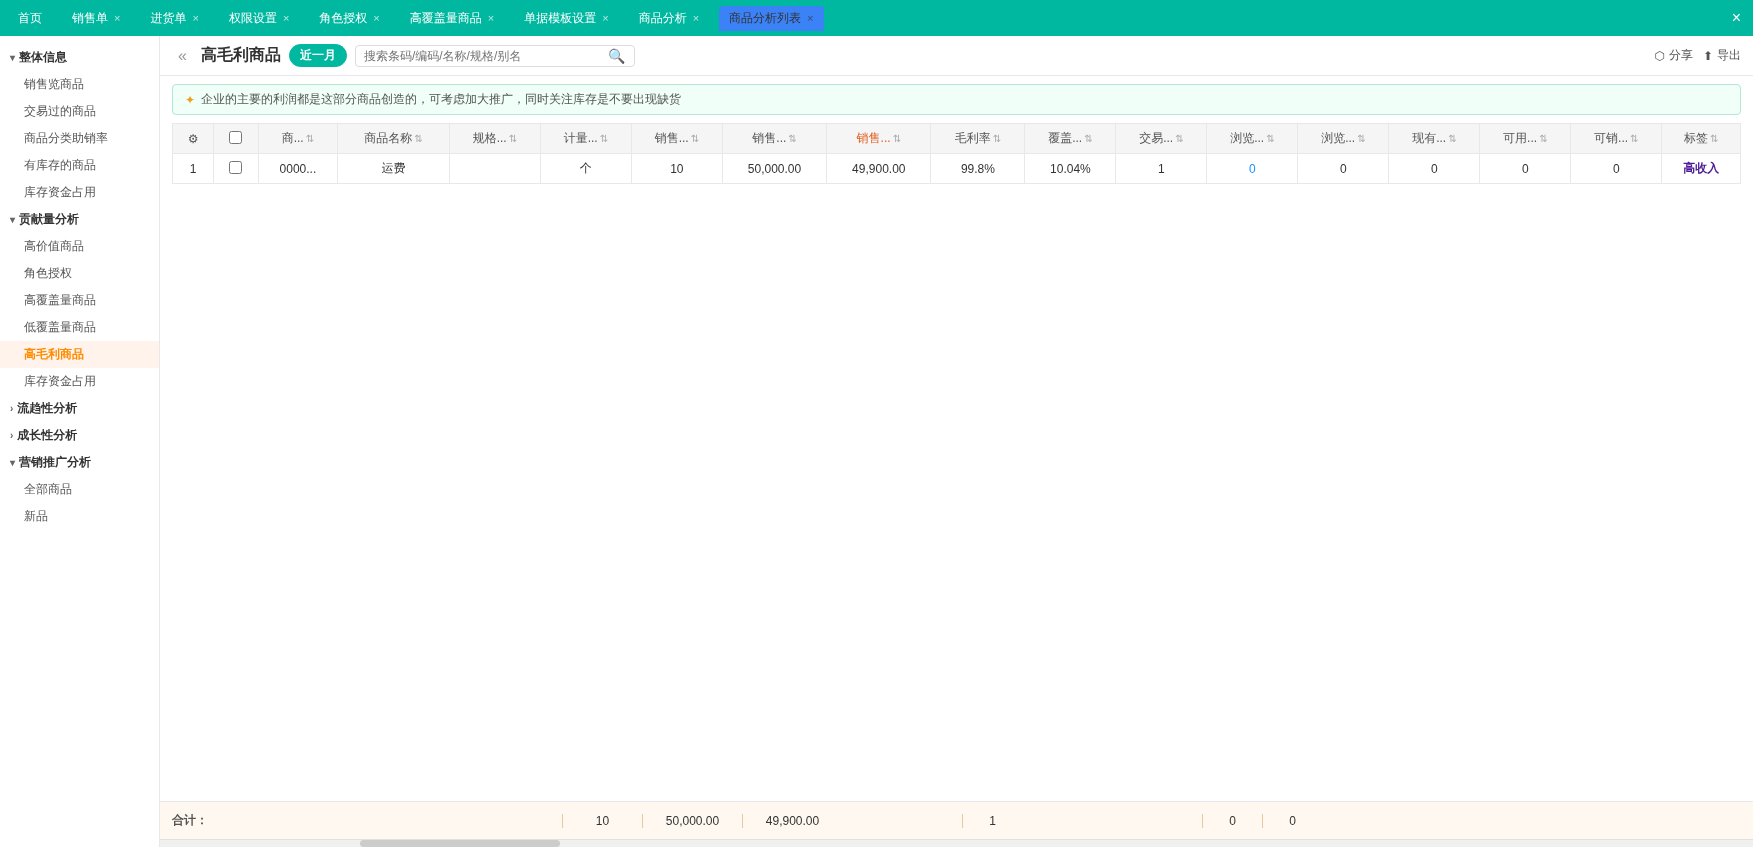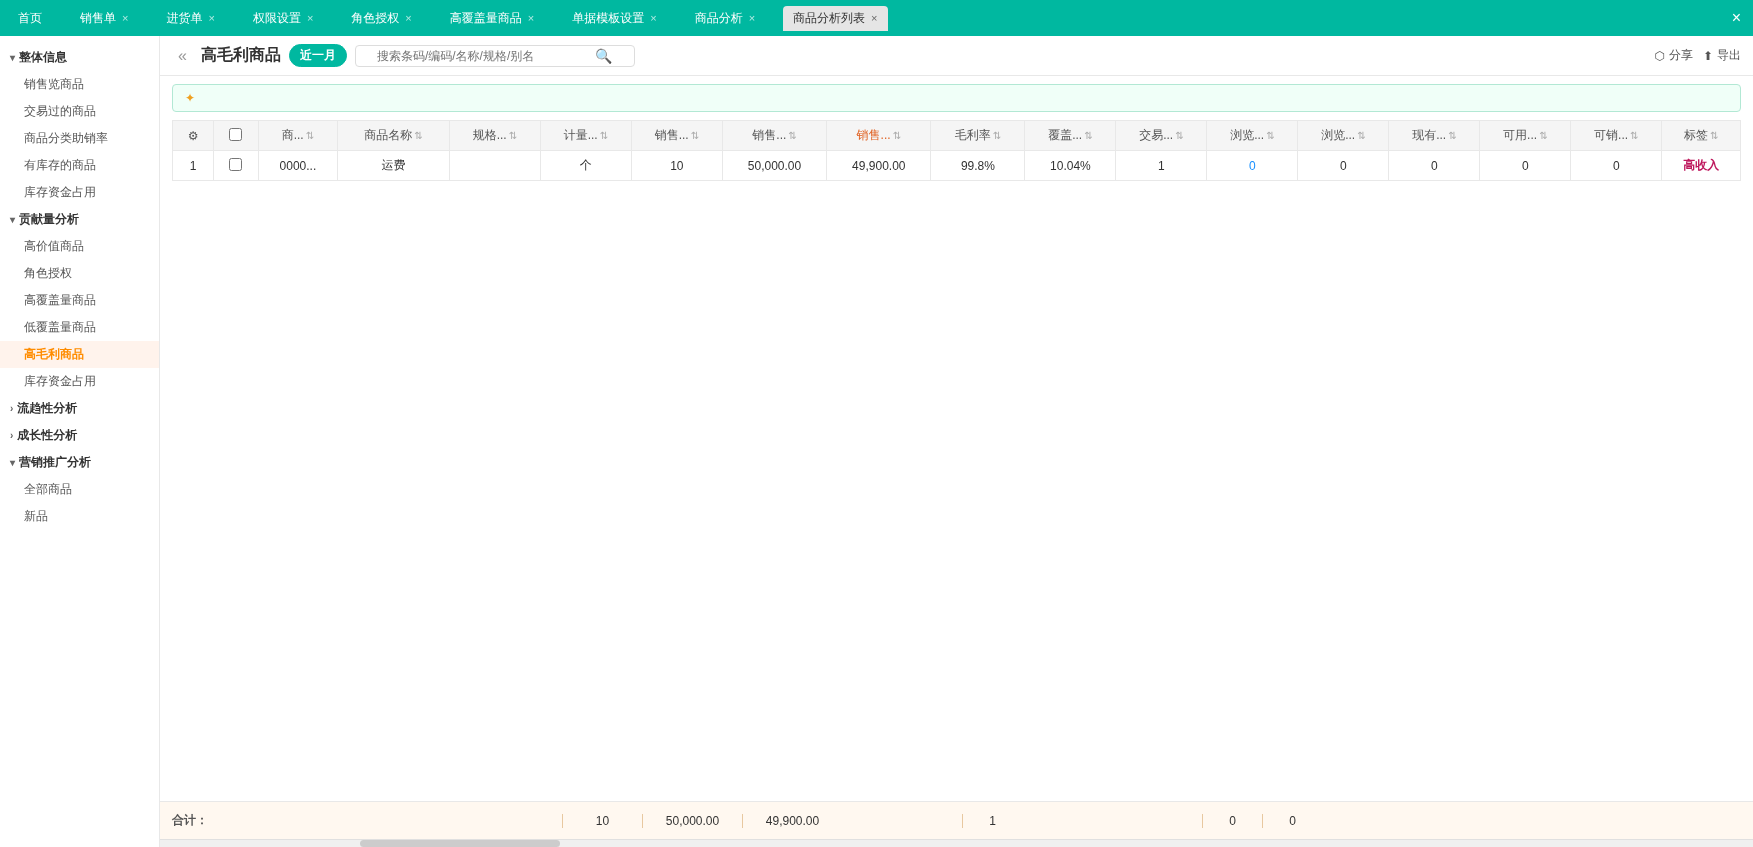--- a/index.html
+++ b/index.html
@@ -6,35 +6,35 @@
     body { background: #f5f5f5; overflow: hidden; width: 1753px; height: 847px; }
 
     
     .top-nav {
       display: flex;
       align-items: center;
       background: #00b8a0;
       height: 36px;
       padding: 0 8px;
       color: white;
-      gap: 18px;
+      gap: 10px;
     }
     .nav-item {
       display: flex;
       align-items: center;
       gap: 4px;
       padding: 4px 10px;
       border-radius: 4px 4px 0 0;
       cursor: pointer;
       white-space: nowrap;
       font-size: 13px;
       color: white;
     }
     .nav-item.active {
-      background: #e5e5e5;
+      background: #3b82f6;
       color: #333;
     }
     .nav-item .close-x {
       font-size: 11px;
       opacity: 0.7;
       margin-left: 2px;
     }
     .nav-item.active .close-x { color: #333; }
     .main-close {
       margin-left: auto;
@@ -131,21 +131,21 @@
     }
     .filter-btn.active {
       background: #00b8a0;
       color: white;
     }
     .search-box {
       display: flex;
       align-items: center;
       border: 1px solid #ddd;
       border-radius: 4px;
-      padding: 2px 21px;
+      padding: 2px 8px;
       gap: 4px;
       flex: 1;
       max-width: 280px;
     }
     .search-box input {
       border: none;
       outline: none;
       font-size: 12px;
       color: #999;
       width: 100%;
@@ -366,20 +366,21 @@
         </button>
         <button class="action-btn">
           <span>⬆</span>
           <span>导出</span>
         </button>
       </div>
     </div>
 
     <div class="info-banner">
       <span class="info-icon">✦</span>
+      <span>企业的主要的利润都是这部分商品创造的，可考虑加大推广，同时关注库存是不要出现缺货</span>
     </div>
 
     <div class="table-container">
       <table>
         <thead>
           <tr>
             <th>⚙</th>
             <th><input type="checkbox" style=""></th>
             <th>商...<span class="sort-icon">⇅</span></th>
             <th>商品名称<span class="sort-icon">⇅</span></th>
@@ -411,21 +412,21 @@
               <td>50,000.00</td>
               <td>49,900.00</td>
               <td>99.8%</td>
               <td>10.04%</td>
               <td>1</td>
               <td style="color: rgb(24, 144, 255); cursor: pointer;">0</td>
               <td>0</td>
               <td>0</td>
               <td>0</td>
               <td>0</td>
-              <td style="color: #be185d; font-weight: bold;">高收入</td>
+              <td style="color: #4c1d95; font-weight: bold;">高收入</td>
             </tr>
           </tbody>
       </table>
     </div>
 
     <div class="footer-bar">
       <span class="footer-total-label">合计：</span>
       <div class="footer-values">
 
         <span style="width:30px; display:inline-block;"></span>

